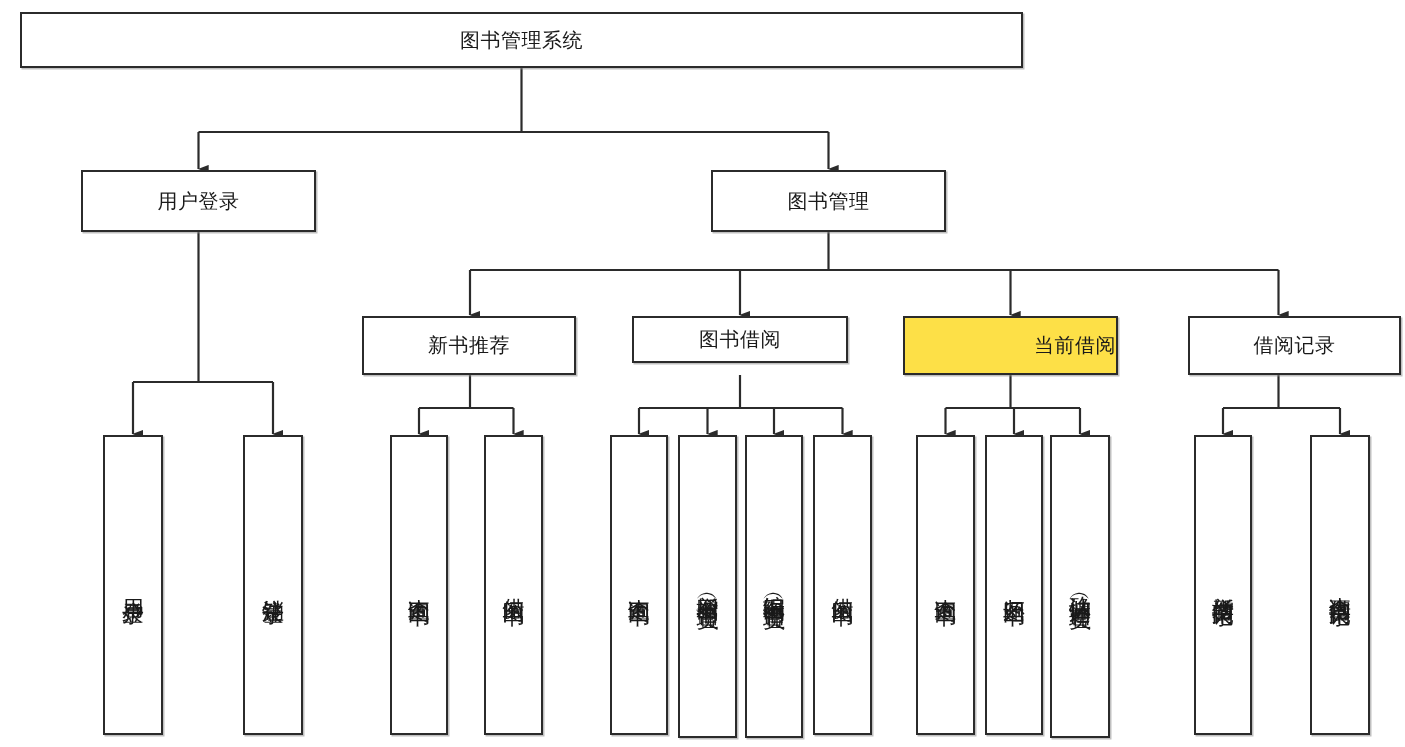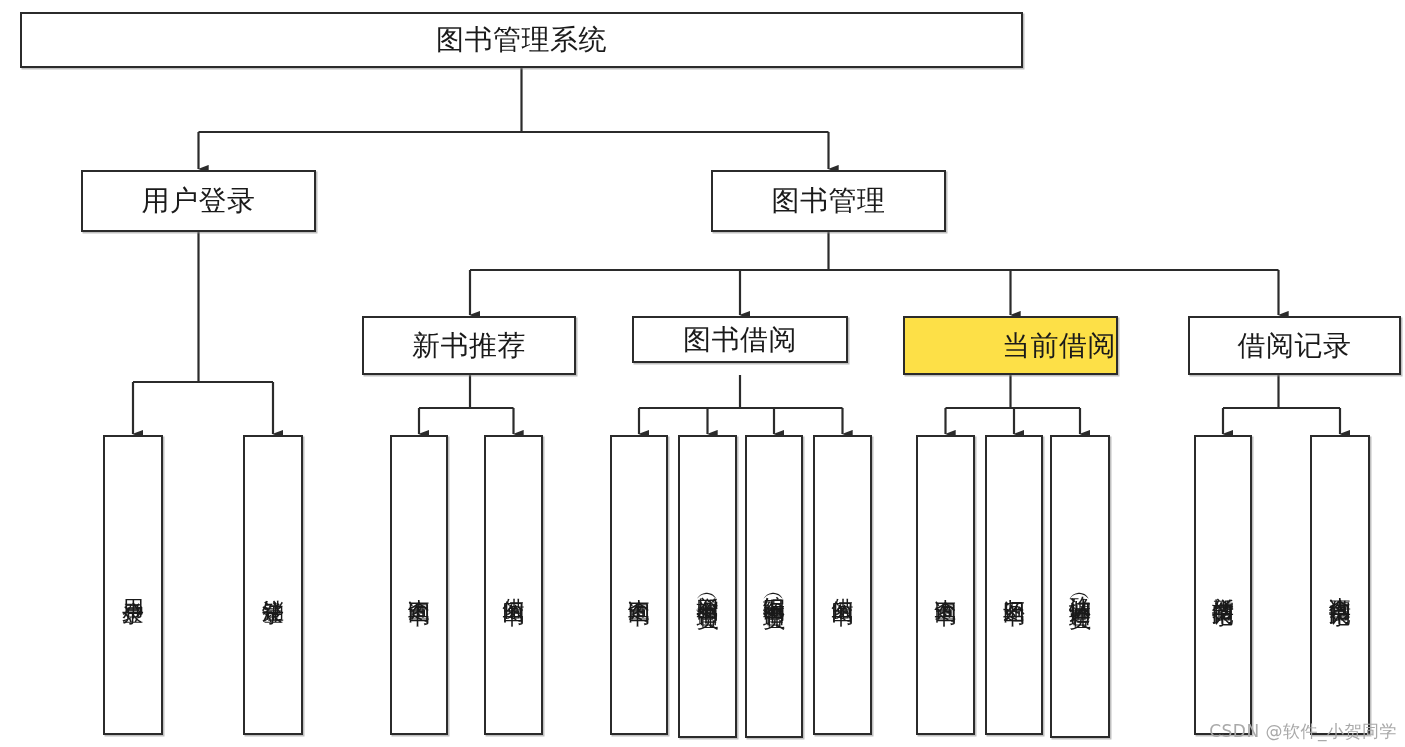--- a/index.html
+++ b/index.html
@@ -36,21 +36,21 @@
     justify-content: center;
     box-shadow: 1.5px 1.5px 0 rgba(140,140,140,0.55);
   }
   .node .node-label {
     color: #1a1a1a;
     line-height: 1.12;
     text-align: center;
     white-space: pre;
   }
   .node.horizontal .node-label {
-    font-size: 28px;
+    font-size: 20px;
     letter-spacing: 0.5px;
   }
   .node.vertical {
     align-items: center;
     justify-content: center;
   }
   .node.vertical .node-label {
     writing-mode: vertical-rl;
     text-orientation: upright;
     font-size: 22px;
@@ -172,14 +172,13 @@
         <span class="node-label" style="color: rgb(26, 26, 26);">确认归还（管理员）</span>
       </div>
       <div class="node vertical" style="left: 1194px; top: 435px; width: 58px; height: 300px; border-color: rgb(43, 43, 43); background: rgb(255, 255, 255);">
         <span class="node-label" style="color: rgb(26, 26, 26);">新增借阅记录</span>
       </div>
       <div class="node vertical" style="left: 1310px; top: 435px; width: 60px; height: 300px; border-color: rgb(43, 43, 43); background: rgb(255, 255, 255);">
         <span class="node-label" style="color: rgb(26, 26, 26);">查询借阅记录</span>
       </div>
     </div>
 
-  <div id="watermark">CSDN @软件_小贺同学</div>
 </div>
 
 </body></html>

